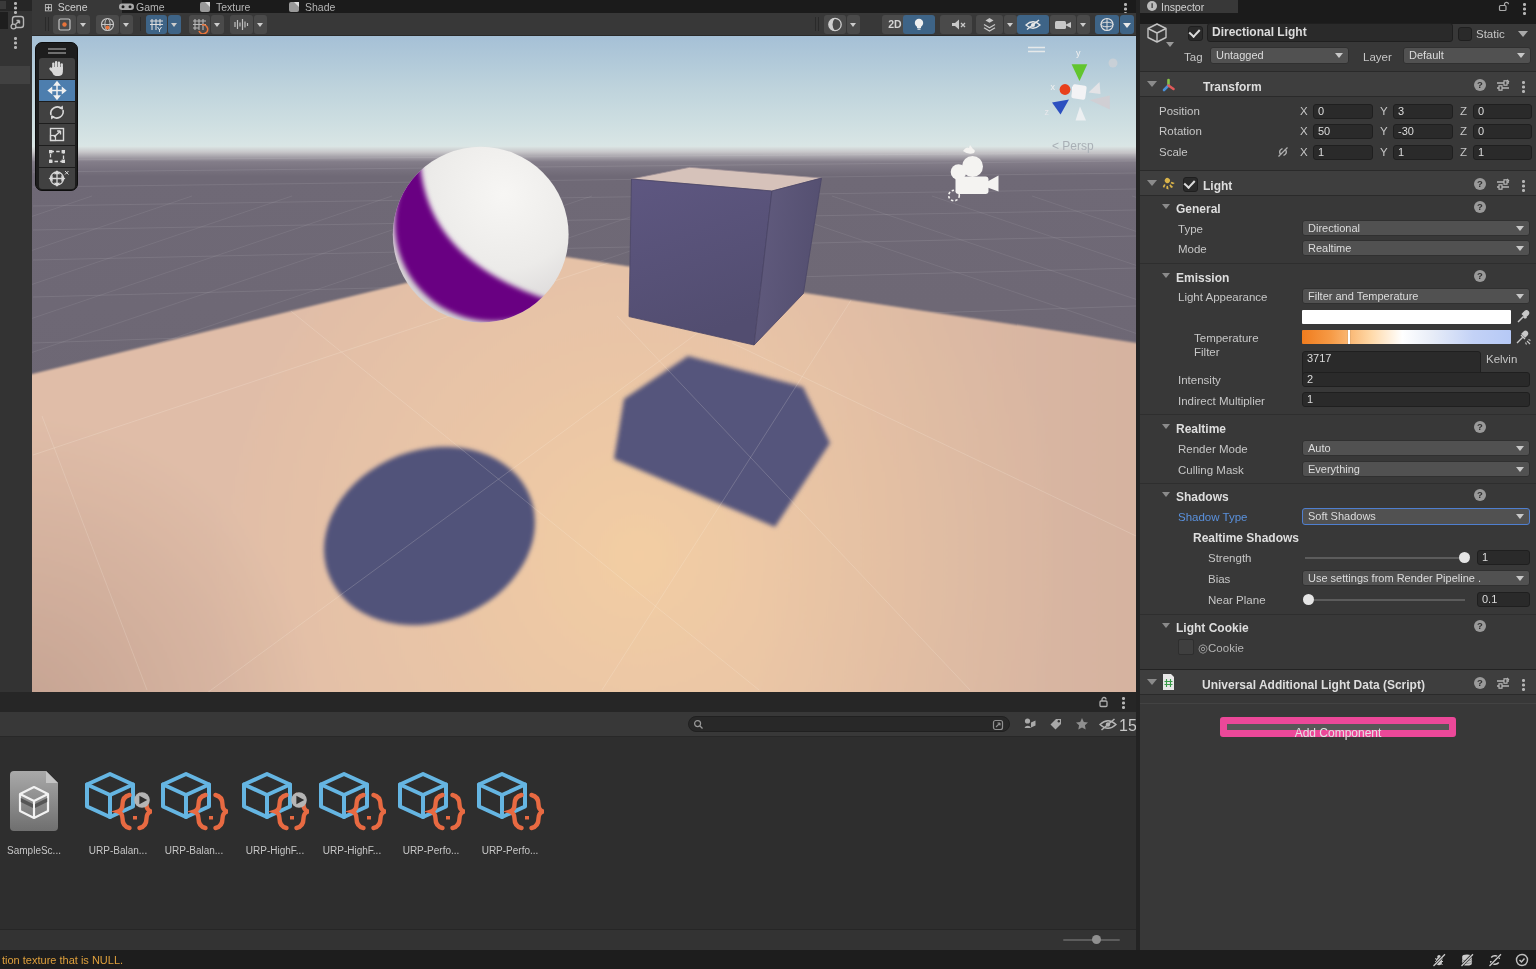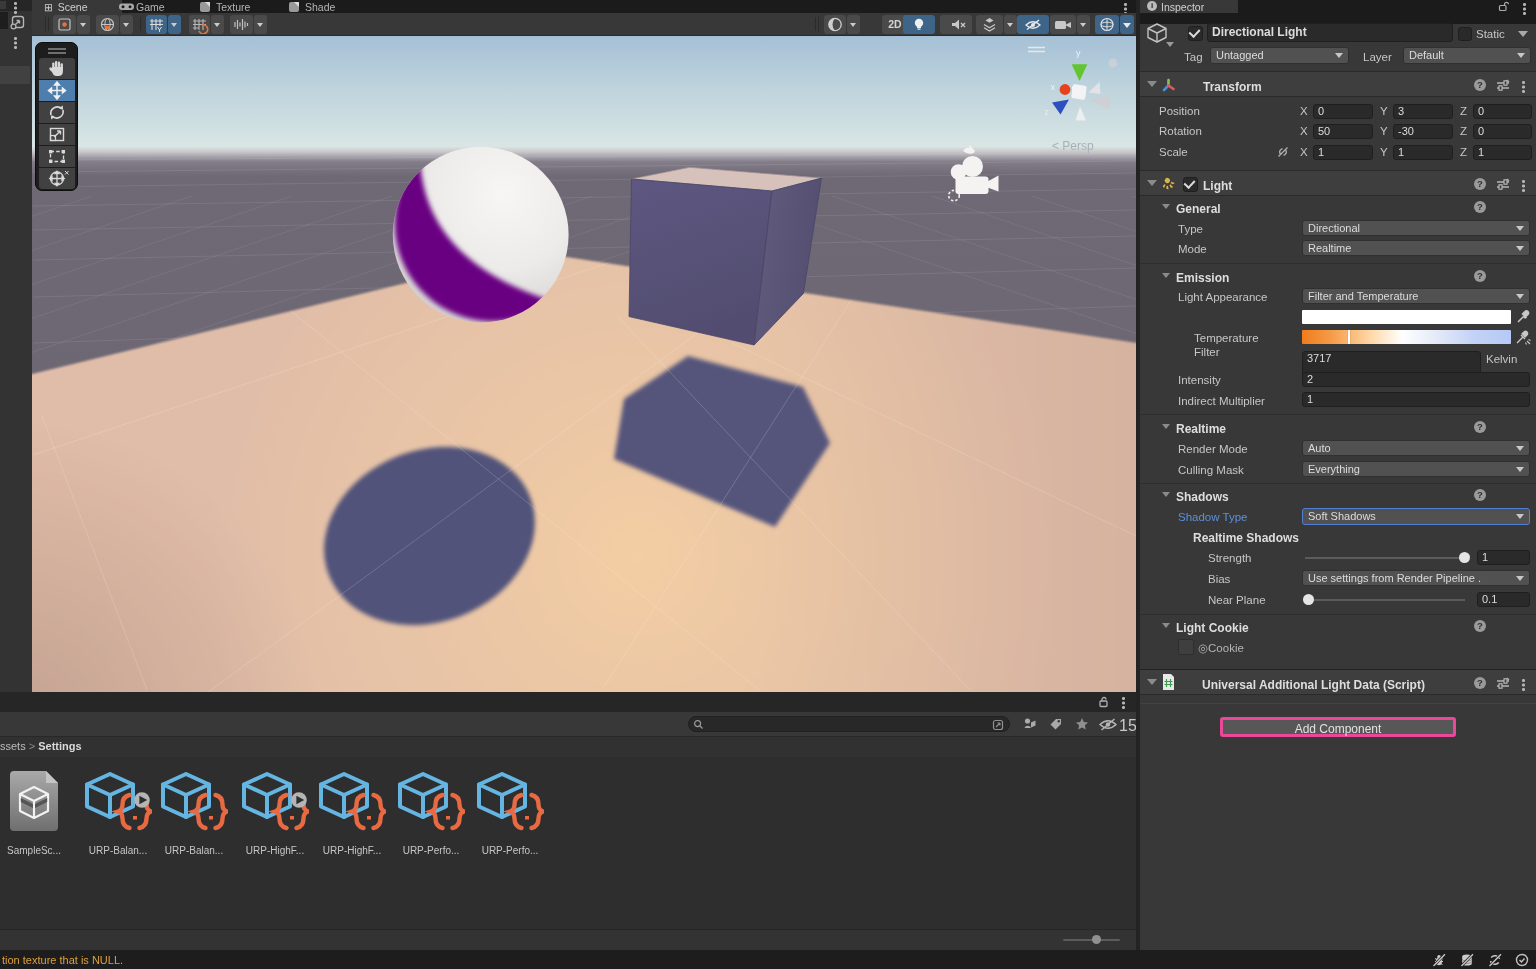--- a/index.html
+++ b/index.html
@@ -376,23 +376,20 @@
   <svg class="abs" style="left:1075px;top:5px;" width="14" height="14" viewBox="0 0 14 14">
           <path d="M7 1 l1.8 3.9 4.2 .5 -3.1 2.9 .8 4.2 -3.7 -2.1 -3.7 2.1 .8 -4.2 -3.1 -2.9 4.2 -.5z" fill="#8f8f8f"></path>
         </svg>
   <svg class="abs" style="left:1098px;top:6px;" width="20" height="13" viewBox="0 0 20 13">
           <path d="M2 6.5 q8 -7.5 16 0 q-8 7.5 -16 0z" fill="none" stroke="#b5b5b5" stroke-width="1.4"></path>
           <circle cx="10" cy="6.5" r="2.2" fill="#b5b5b5"></circle>
           <path d="M3.5 12 L16.5 1" stroke="#b5b5b5" stroke-width="1.5"></path>
         </svg>
   <div class="abs" style="left:1119px;top:5px;font-size:16px;color:#c8c8c8;">15</div>
  </div>
- <div class="abs" style="left:0;top:45px;width:1138px;height:20px;background:#313131;">
-  <div class="abs" style="left:0;top:3px;font-size:11px;color:#bdbdbd;">ssets <span style="color:#8a8a8a;">&gt;</span> <b style="color:#dadada;">Settings</b></div>
- </div>
  <div class="abs" style="left:0;top:65px;width:1138px;height:172px;background:#2e2e2e;">
   <svg width="0" height="0" style="position:absolute;">
           <defs>
    <g id="urpicon">
     <g fill="none" stroke="#65b5e2" stroke-width="4" stroke-linejoin="round" stroke-linecap="round">
      <path d="M26 3 L49 13.5 L49 35.5 L26 46 L3 35.5 L3 13.5 Z"></path>
                 <path d="M3 13.5 L26 24 L49 13.5 M26 24 L26 46"></path>
     </g>
     <g fill="none" stroke="#e86a42" stroke-width="4.4" stroke-linecap="round">
      <path d="M45.5 24 q-7 1.5 -7 9.5 q0 5.5 -4.5 7 q4.5 1.5 4.5 7 q0 8 7 9.5"></path>
@@ -621,21 +618,21 @@
  <div class="hdr" style="left:62px;top:678px;">Universal Additional Light Data (Script)</div>
  <div class="qm" style="left:334px;top:677px;">?</div>
  <svg class="abs" style="left:356px;top:677px;" width="14" height="13" viewBox="0 0 14 13">
         <path d="M1 4 h12 M1 9 h12" stroke="#b5b5b5" stroke-width="1.3"></path>
         <rect x="8" y="1.8" width="3" height="4.4" fill="#3e3e3e" stroke="#b5b5b5" stroke-width="1.2"></rect>
         <rect x="3" y="6.8" width="3" height="4.4" fill="#3e3e3e" stroke="#b5b5b5" stroke-width="1.2"></rect>
         <path d="M11 1 l2 2" stroke="#b5b5b5" stroke-width="1.2"></path>
       </svg>
  <div class="dots3" style="left:382px;top:679px;"></div>
  <div class="abs" style="left:0;top:703px;width:396px;height:1px;background:#434343;"></div>
- <div class="abs" style="left:80px;top:717px;width:236px;height:20px;background:#575757;border:3px solid #ec4899;border-radius:3px;box-sizing:border-box;text-align:center;font-size:12px;color:#e2e2e2;line-height:18px;">Add Component</div>
+ <div class="abs" style="left:80px;top:717px;width:236px;height:20px;background:#575757;border:7px solid #ec4899;border-radius:3px;box-sizing:border-box;text-align:center;font-size:12px;color:#e2e2e2;line-height:18px;">Add Component</div>
 </div>
 
 <div class="abs" style="left:0;top:950px;width:1536px;height:19px;background:#1d1d1d;">
  <div class="abs" style="left:2px;top:4px;font-size:11px;color:#dfa03c;">tion texture that is NULL.</div>
  <svg class="abs" style="left:1432px;top:3px;" width="14" height="14" viewBox="0 0 14 14">
         <ellipse cx="7" cy="8.2" rx="3" ry="4" fill="#cbcbcb"></ellipse>
         <circle cx="7" cy="3.6" r="1.7" fill="#cbcbcb"></circle>
         <path d="M3 5.5 l2 1.2 M3 8.5 h2 M3.5 11.5 l1.8 -1 M11 5.5 l-2 1.2 M11 8.5 h-2 M10.5 11.5 l-1.8 -1" stroke="#cbcbcb" stroke-width="1"></path>
         <path d="M1 13.5 L13 1" stroke="#1d1d1d" stroke-width="2.6"></path>
         <path d="M1.5 13 L13 1.2" stroke="#cbcbcb" stroke-width="1.3"></path>

